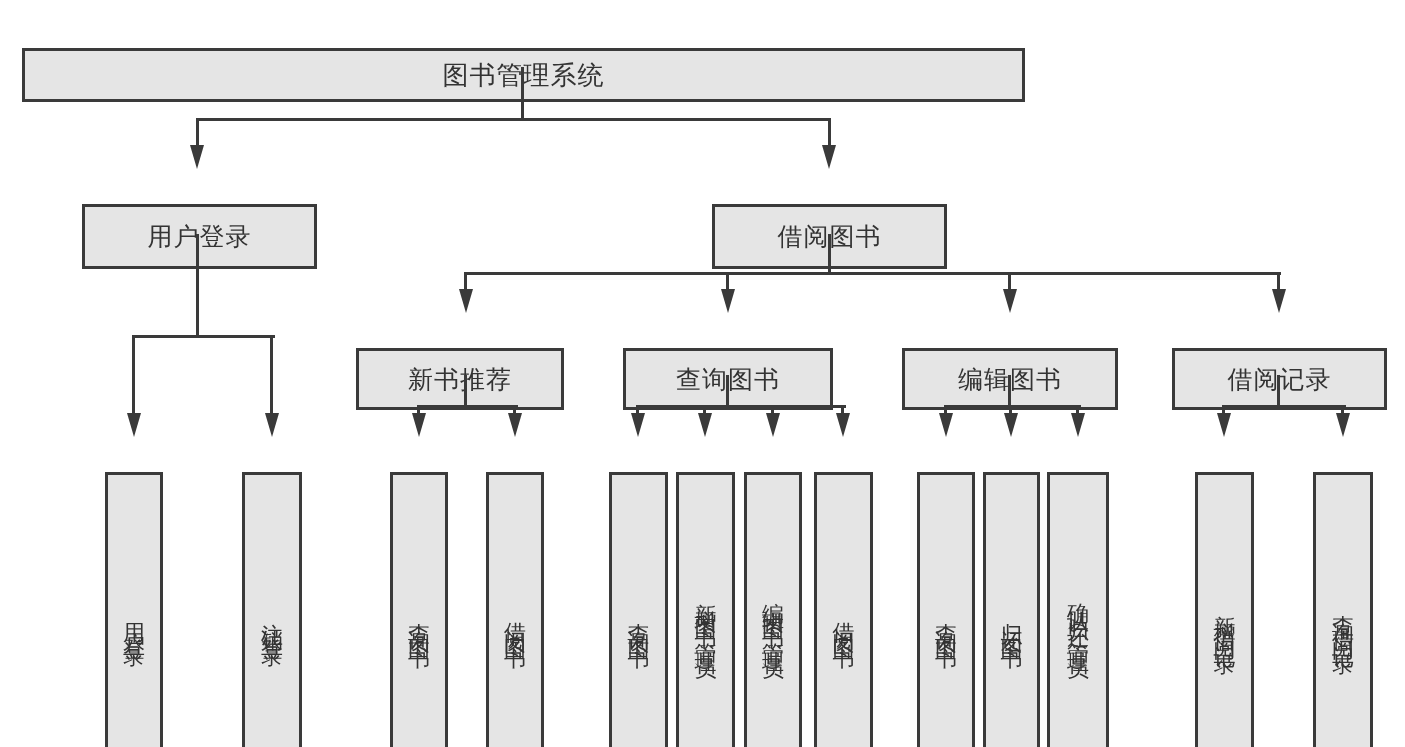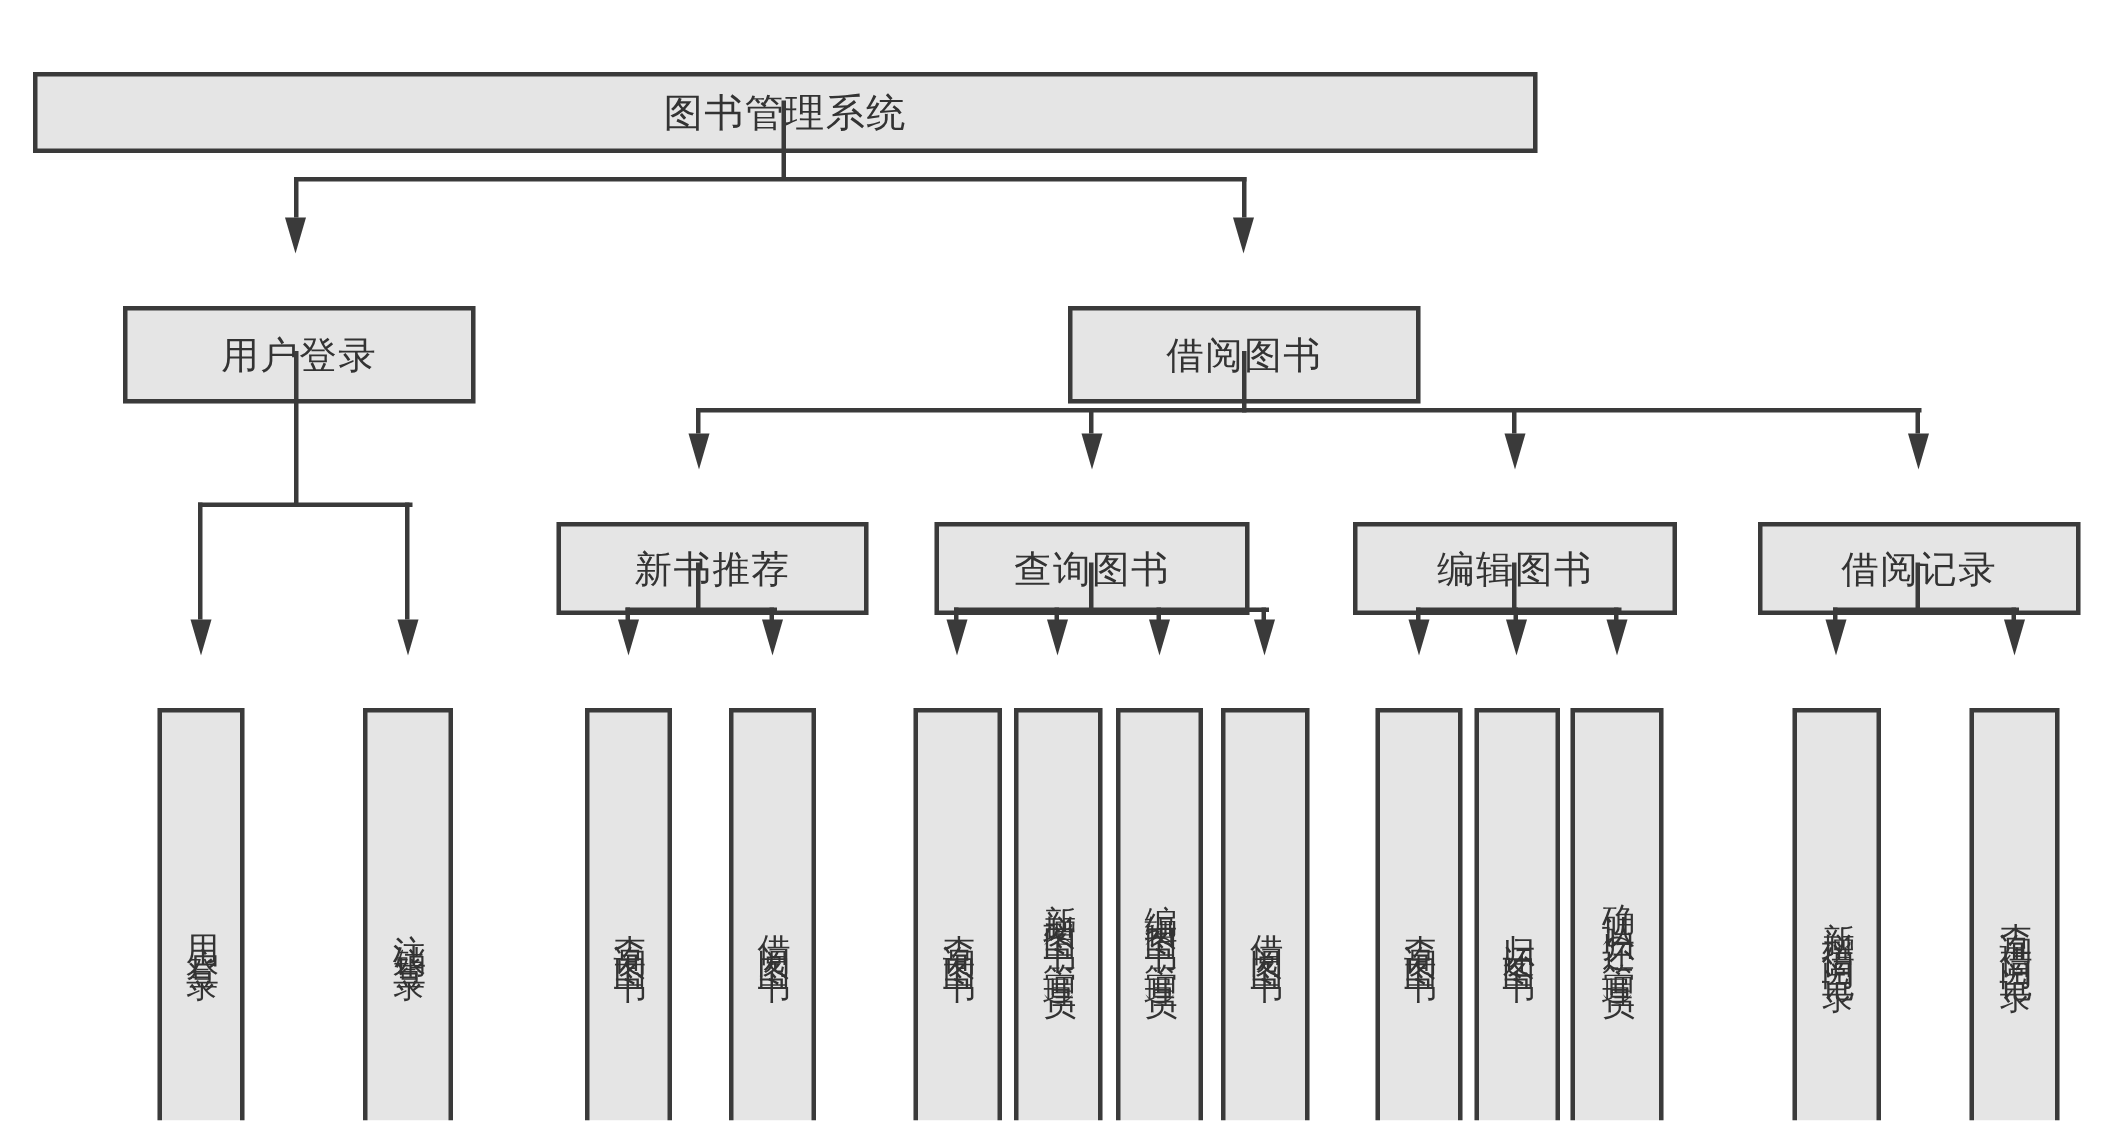--- a/index.html
+++ b/index.html
@@ -57,21 +57,21 @@
   <div class="hline" style="left:464px;top:272px;width:817px;"></div>
   <div class="vline" style="left:464px;top:272px;height:17px;"></div>
   <div class="arrow" style="left:459px;top:289px;"></div>
   <div class="vline" style="left:726px;top:272px;height:17px;"></div>
   <div class="arrow" style="left:721px;top:289px;"></div>
   <div class="vline" style="left:1008px;top:272px;height:17px;"></div>
   <div class="arrow" style="left:1003px;top:289px;"></div>
   <div class="vline" style="left:1277px;top:272px;height:17px;"></div>
   <div class="arrow" style="left:1272px;top:289px;"></div>
 
-  <div class="box hbox" style="left:371px;top:313px;width:208px;height:62px;">新书推荐</div>
+  <div class="box hbox" style="left:356px;top:313px;width:208px;height:62px;">新书推荐</div>
   <div class="box hbox" style="left:623px;top:313px;width:210px;height:62px;">查询图书</div>
   <div class="box hbox" style="left:902px;top:313px;width:216px;height:62px;">编辑图书</div>
   <div class="box hbox" style="left:1172px;top:313px;width:215px;height:62px;">借阅记录</div>
 
   <div class="vline" style="left:464px;top:375px;height:33px;"></div>
   <div class="vline" style="left:726px;top:375px;height:33px;"></div>
   <div class="vline" style="left:1008px;top:375px;height:33px;"></div>
   <div class="vline" style="left:1277px;top:375px;height:33px;"></div>
 
   <div class="hline" style="left:417px;top:405px;width:101px;"></div>

